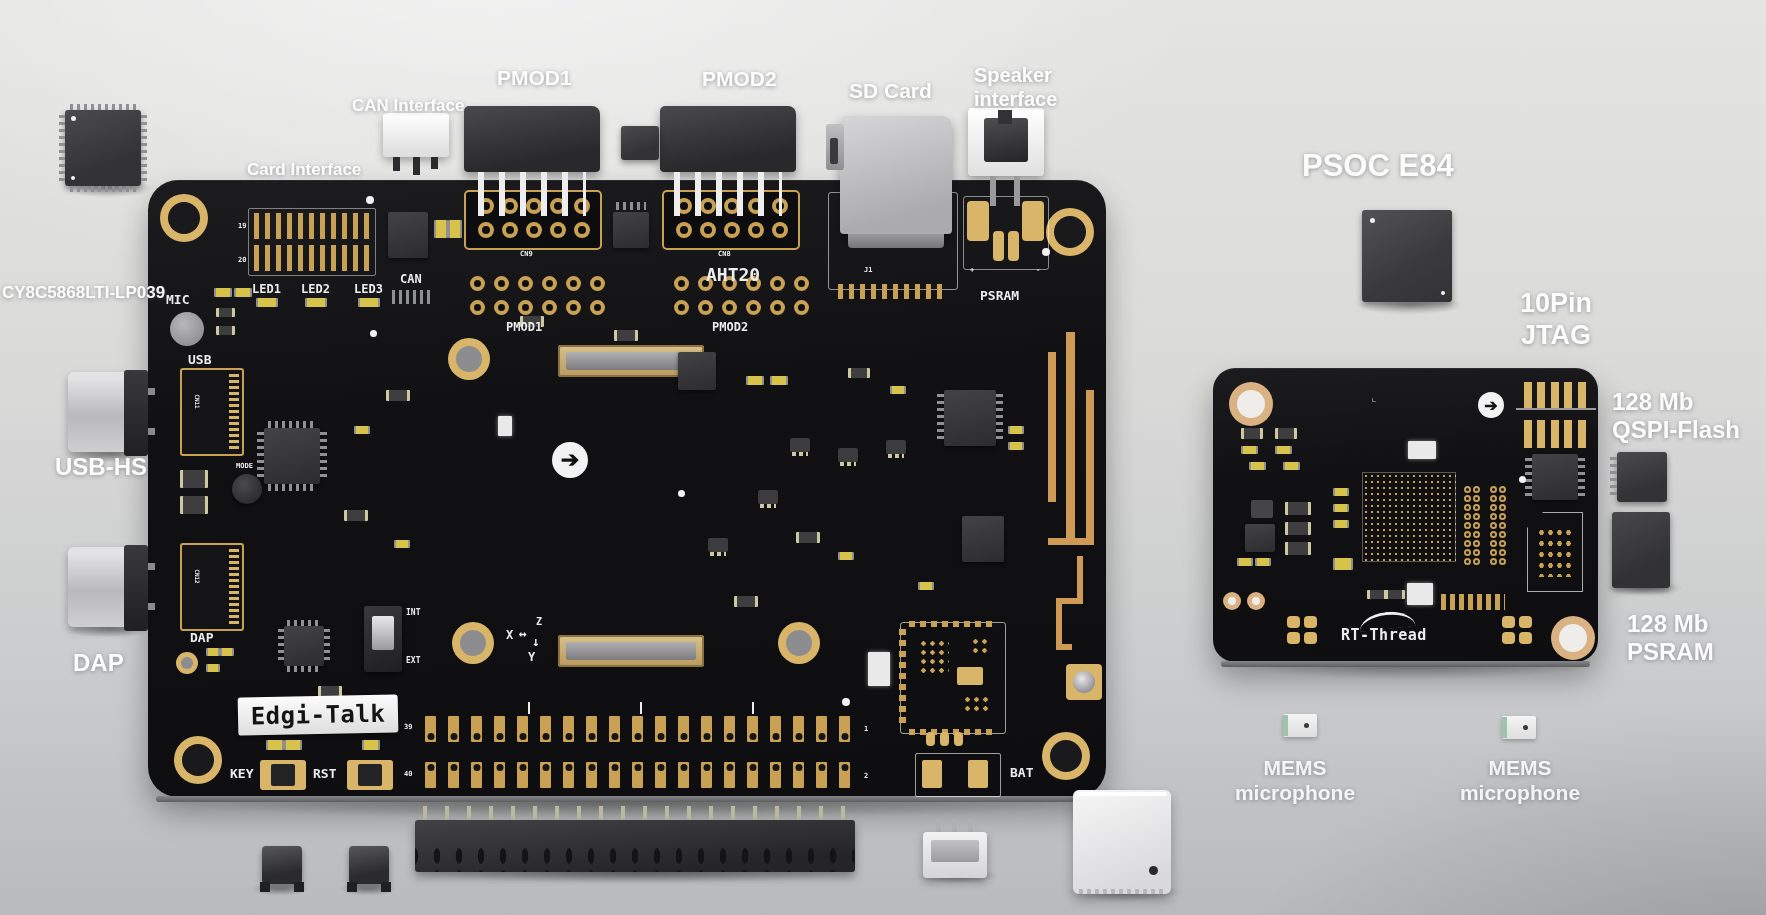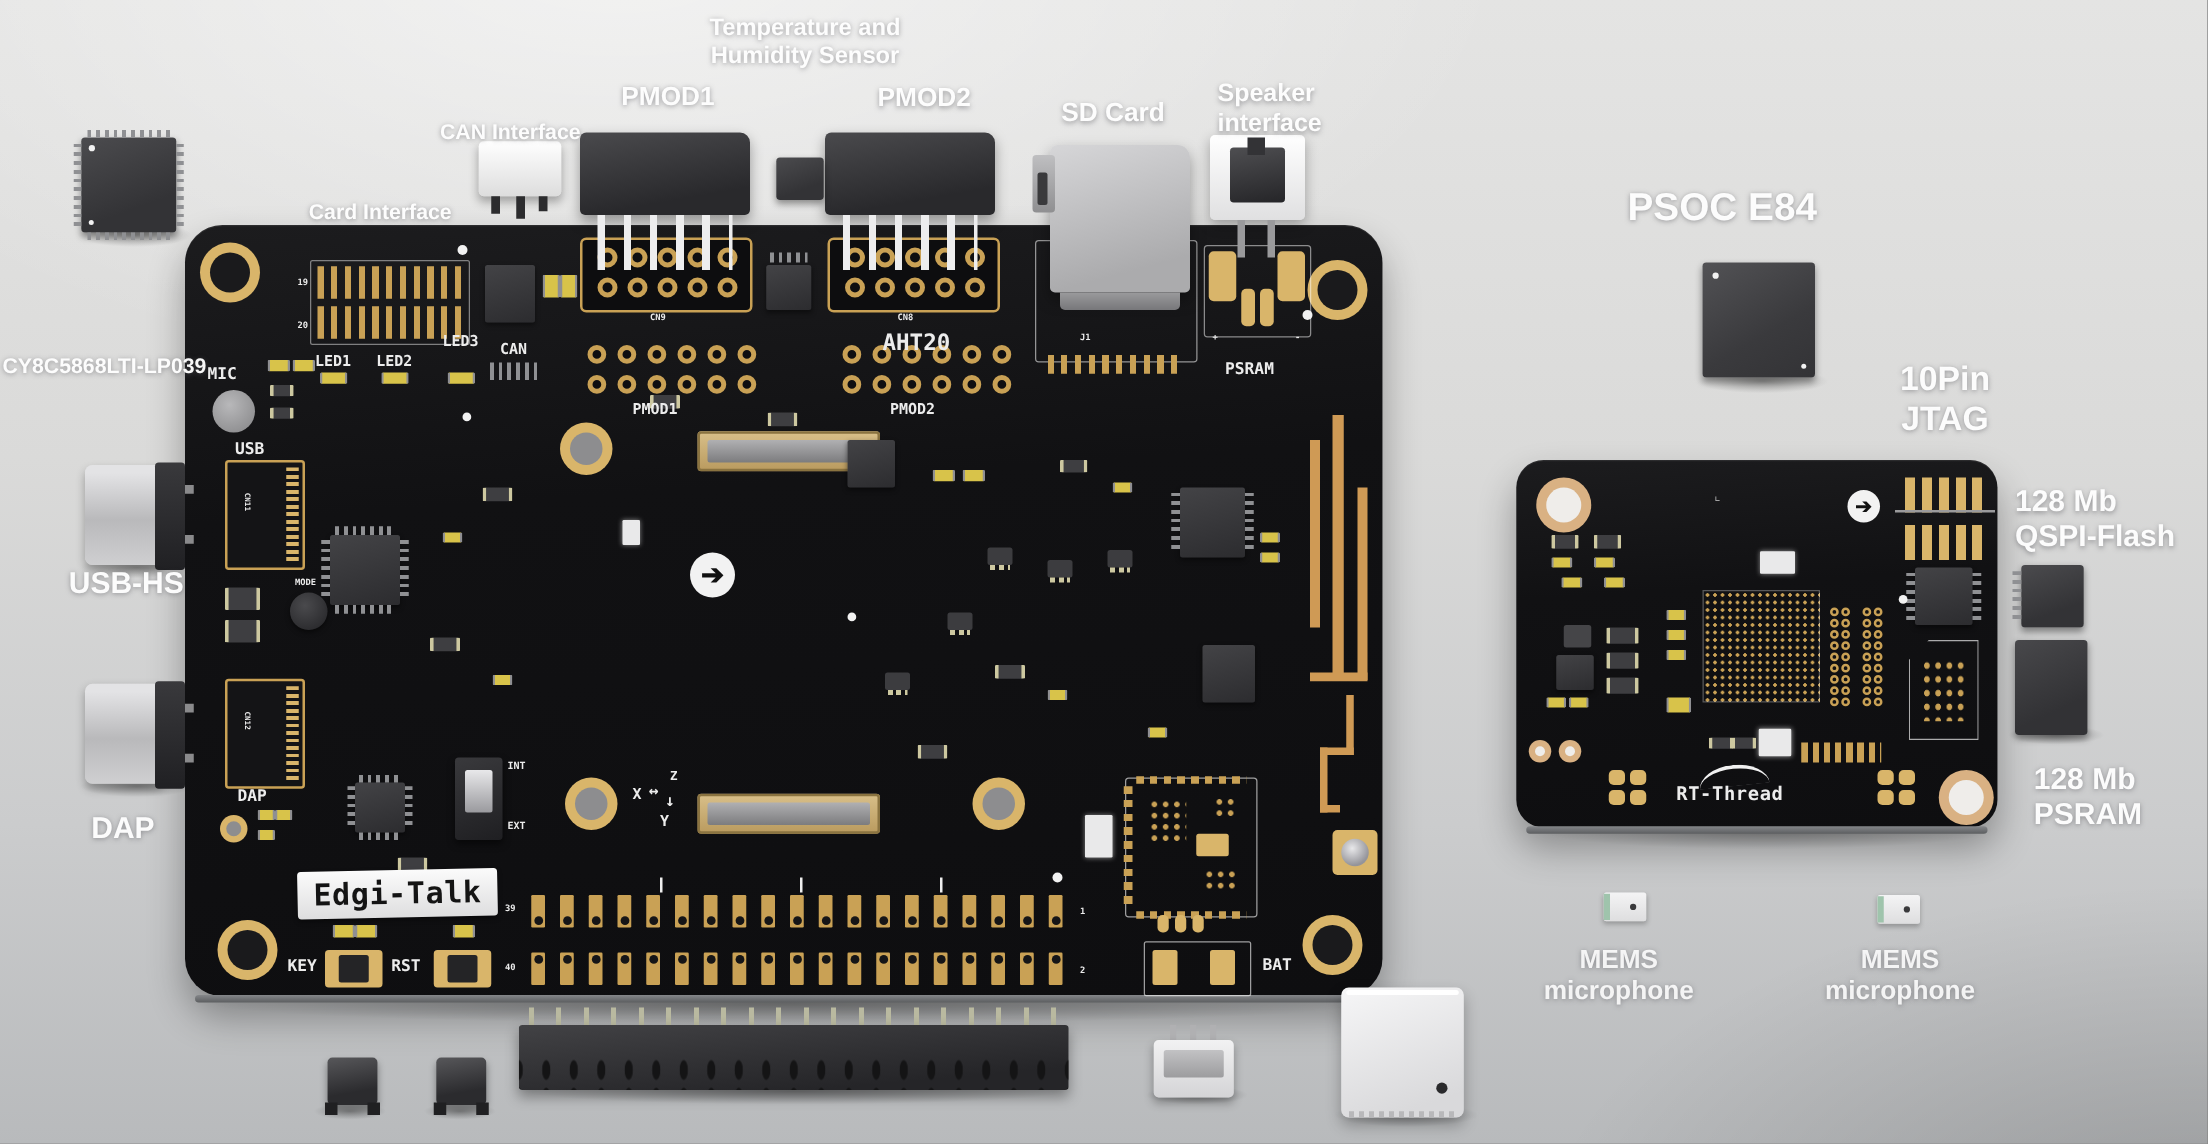--- a/index.html
+++ b/index.html
@@ -56,24 +56,20 @@
   .cnv{position:absolute;z-index:14;border:2px solid var(--gold);background:#141416;border-radius:3px;}
   .cnv::before{content:"";position:absolute;top:4px;bottom:4px;right:3px;width:10px;
      background:repeating-linear-gradient(180deg,var(--gold2) 0 3px,rgba(0,0,0,0) 3px 6px);}
   .cpad{position:absolute;background:var(--gold2);border-radius:4px;z-index:13;}
 </style>
 </head>
 <body>
 
 <div id="scene">
 
-  <div class="lbl ctr" style="left:554px;top:12px;width:180px;font-size:19px;">
-    <div>Temperature and</div>
-    <div>Humidity Sensor</div>
-  </div>
   <div class="lbl" style="left:352px;top:96px;font-size:17px;">CAN Interface</div>
   <div class="lbl" style="left:247px;top:160px;font-size:17px;">Card Interface</div>
   <div class="lbl" style="left:497px;top:66px;font-size:21px;">PMOD1</div>
   <div class="lbl" style="left:702px;top:67px;font-size:21px;">PMOD2</div>
   <div class="lbl" style="left:849px;top:79px;font-size:21px;">SD Card</div>
   <div class="lbl" style="left:974px;top:64px;font-size:20px;">
     <div>Speaker</div>
     <div>interface</div>
   </div>
   <div class="lbl" style="left:2px;top:283px;font-size:17px;">CY8C5868LTI-LP039</div>
@@ -140,21 +136,21 @@
 
     <div class="abs" style="left:100px;top:28px;width:126px;height:66px;border:1px solid rgba(255,255,255,.45);border-radius:2px;z-index:13;">
       <div class="goldbars" style="left:5px;top:4px;width:116px;height:26px;"></div>
       <div class="goldbars" style="left:5px;top:36px;width:116px;height:26px;"></div>
     </div>
     <div class="silk" style="left:90px;top:42px;font-size:7px;">19</div>
     <div class="silk" style="left:90px;top:76px;font-size:7px;">20</div>
 
     <div class="silk" style="left:104px;top:102px;font-size:12px;">LED1</div>
     <div class="silk" style="left:153px;top:102px;font-size:12px;">LED2</div>
-    <div class="silk" style="left:206px;top:86px;font-size:12px;">LED3</div>
+    <div class="silk" style="left:206px;top:102px;font-size:12px;">LED3</div>
     <div class="pv-y" style="left:108px;top:118px;width:18px;height:9px;"></div>
     <div class="pv-y" style="left:157px;top:118px;width:18px;height:9px;"></div>
     <div class="pv-y" style="left:210px;top:118px;width:18px;height:9px;"></div>
 
     <div class="silk" style="left:252px;top:92px;font-size:12px;">CAN</div>
     <div class="chipD" style="left:240px;top:32px;width:40px;height:46px;"></div>
     <div class="pv-y" style="left:286px;top:40px;width:10px;height:18px;"></div>
     <div class="pv-y" style="left:300px;top:40px;width:10px;height:18px;"></div>
     <div class="wdot" style="left:218px;top:16px;width:8px;height:8px;"></div>
     <div class="pinsH" style="left:244px;top:110px;width:40px;height:14px;"></div>

